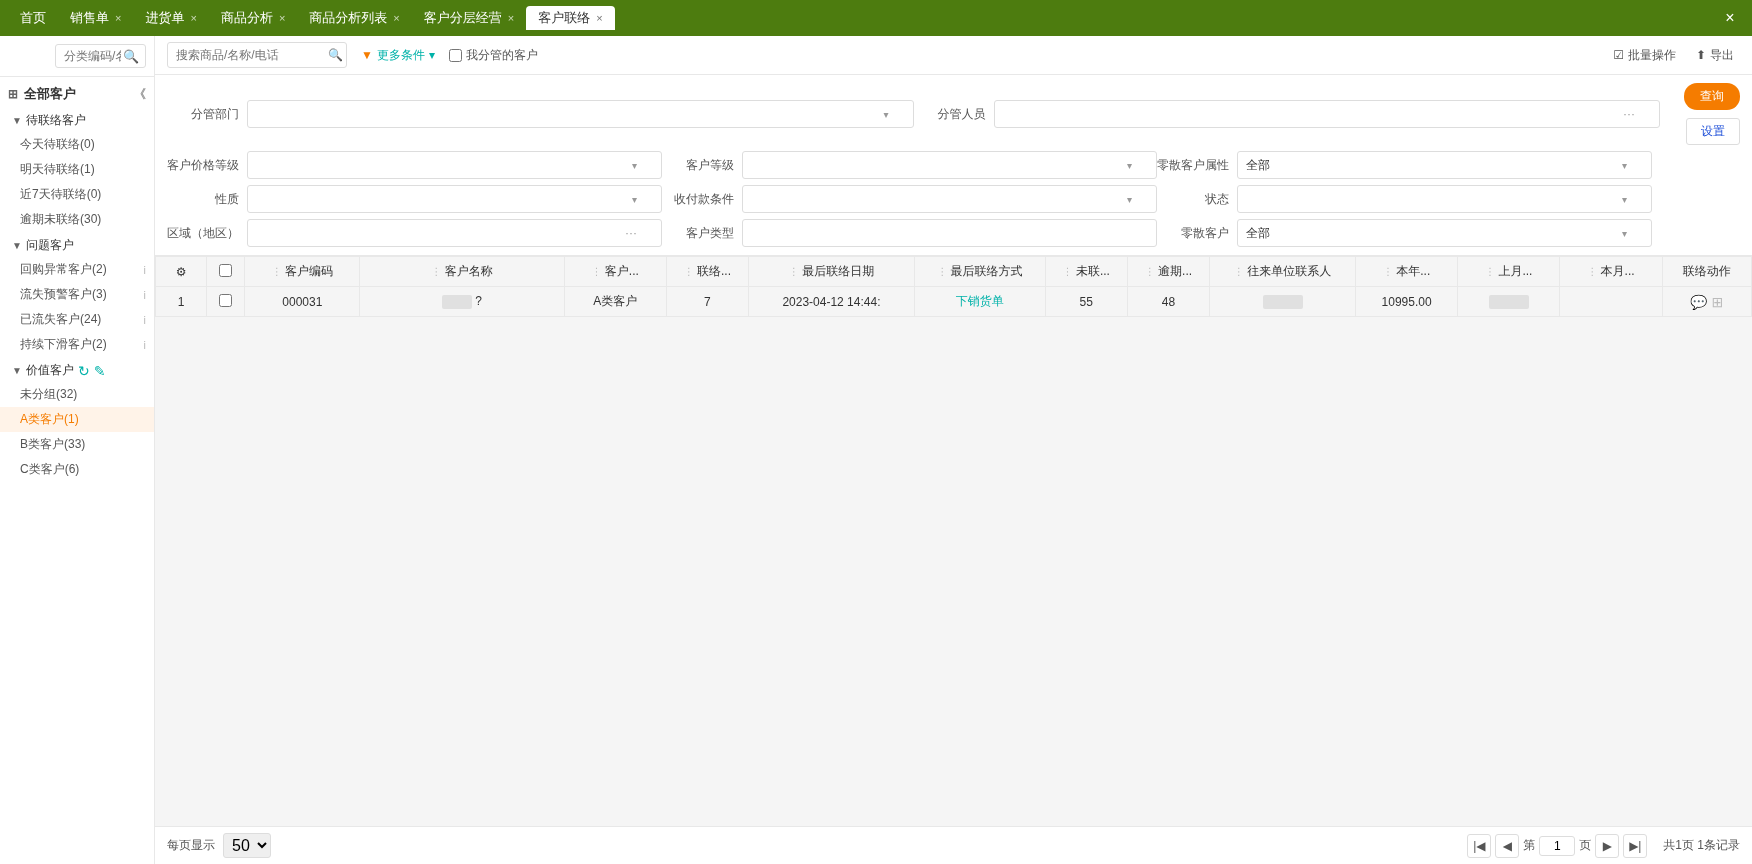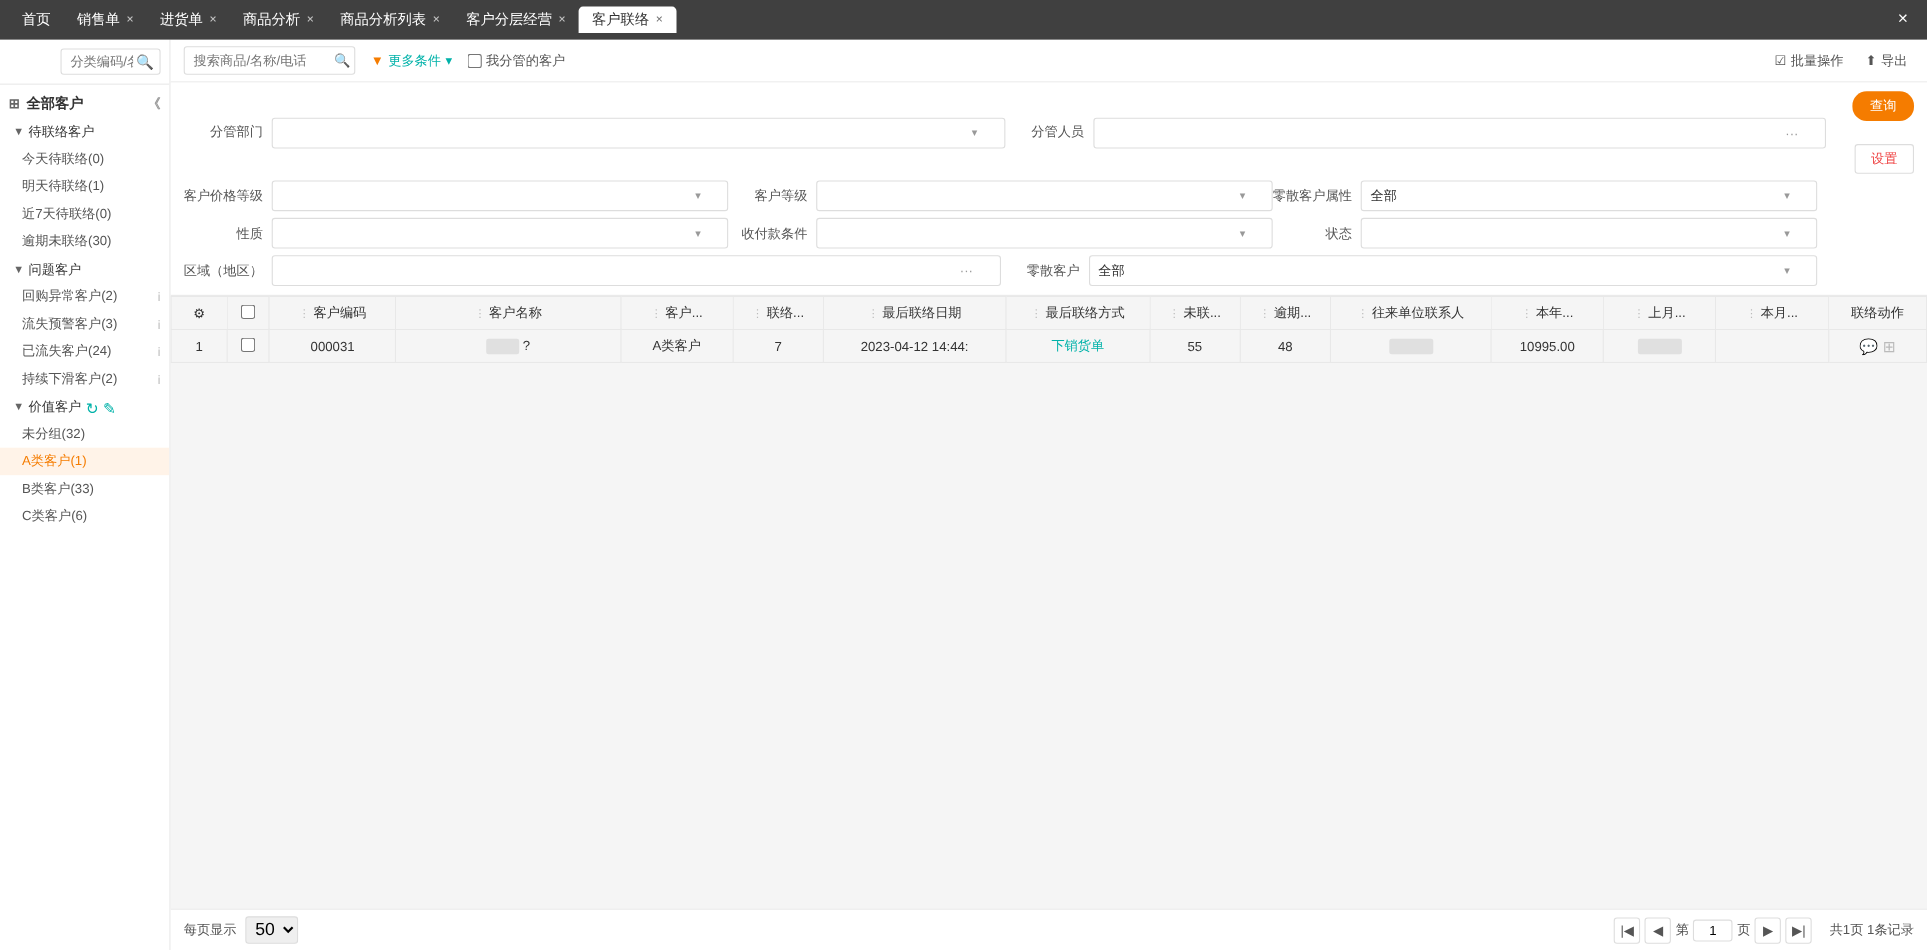--- a/index.html
+++ b/index.html
@@ -1,20 +1,20 @@
 <!DOCTYPE html>
 <html><head>
   <meta charset="utf-8">
   <style>
     * { margin: 0; padding: 0; box-sizing: border-box; }
     body { font-family: "Microsoft YaHei", Arial, sans-serif; font-size: 12px; background: #f5f5f5; width: 1752px; height: 864px; overflow: hidden; }
 
     
     .top-nav {
-      background: #404040;
+      background: #4d7c0f;
       height: 36px;
       display: flex;
       align-items: center;
       padding: 4px 8px;
       color: #fff;
       position: relative;
     }
     .top-nav .nav-item {
       padding: 0 12px;
       height: 24px;
@@ -246,28 +246,28 @@
       color: #fff;
       border: none;
       border-radius: 13px;
       padding: 5px 16px;
       font-size: 12px;
       cursor: pointer;
       white-space: nowrap;
     }
     .setting-btn {
       background: #fff;
-      color: #ef4444;
+      color: #1d4ed8;
       border: 1px solid #ddd;
       border-radius: 3px;
       padding: 4px 14px;
       font-size: 12px;
       cursor: pointer;
       white-space: nowrap;
-      margin-top: 17px;
+      margin-top: 4px;
     }
     .btn-group {
       display: flex;
       flex-direction: column;
       gap: 4px;
       min-width: 80px;
       align-items: flex-end;
       padding-left: 8px;
     }
     table {
@@ -466,21 +466,21 @@
       <div class="sidebar-item">
         <span>C类客户(6)</span>
       </div>
     </div>
   </div>
 
   <div class="content-area">
 
     <div class="toolbar">
       <div class="search-input-wrap">
-        <input type="text" style="width: 156px;" placeholder="搜索商品/名称/电话">
+        <input type="text" style="width: 180px;" placeholder="搜索商品/名称/电话">
         <span class="search-btn">🔍</span>
       </div>
       <div class="filter-btn">
         <span style="color:#f57c00;">▼</span>
         <span>更多条件</span>
         <span>▾</span>
       </div>
       <div class="my-customer-check">
         <input type="checkbox" style="">
         <span>我分管的客户</span>
@@ -570,20 +570,24 @@
         <div style="min-width:88px;"></div>
       </div>
 
       <div class="filter-row">
         <div class="filter-item">
           <span class="filter-label">区域（地区）</span>
           <div class="filter-select">
             <span></span>
             <span class="dots">···</span>
           </div>
+        </div>
+        <div class="filter-item">
+          <span class="filter-label">客户类型</span>
+          <input class="filter-input" type="text" style="">
         </div>
         <div class="filter-item">
           <span class="filter-label">零散客户</span>
           <div class="filter-select">
             <span>全部</span>
             <span class="chevron">▾</span>
           </div>
         </div>
         <div style="min-width:88px;"></div>
       </div>

